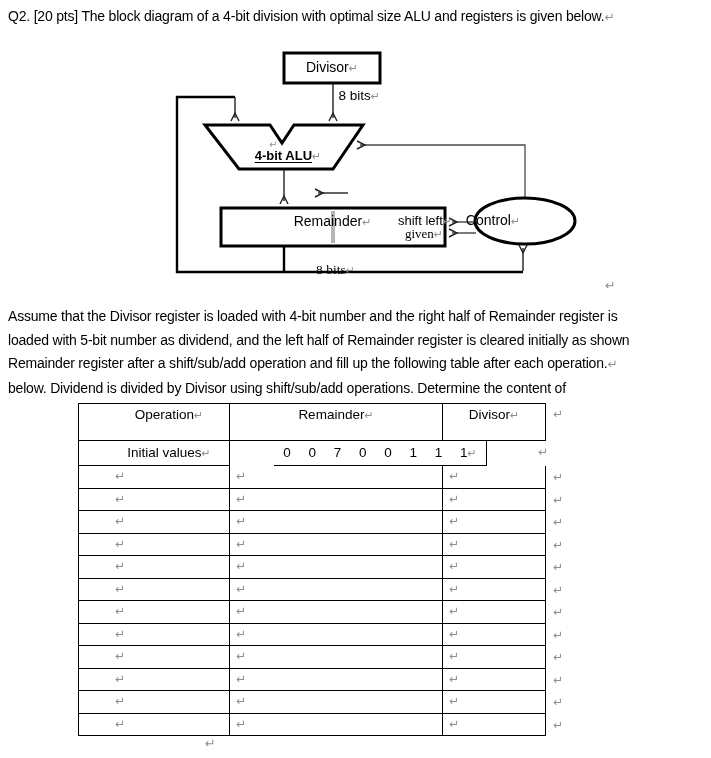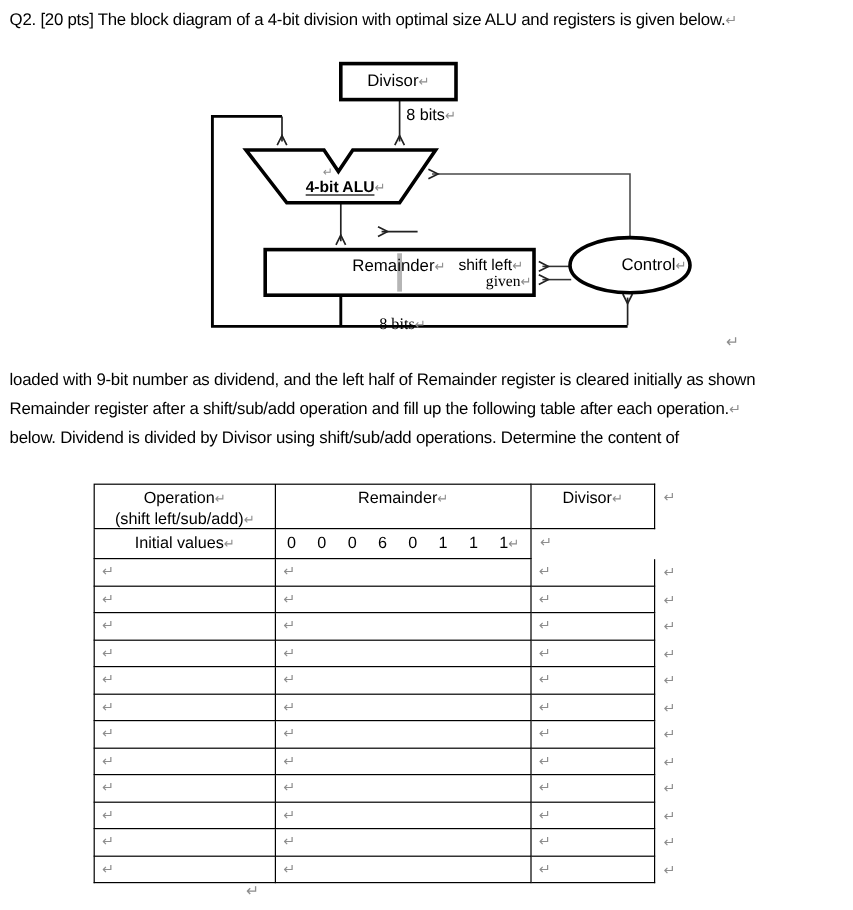--- a/index.html
+++ b/index.html
@@ -22,25 +22,25 @@
   .serif{font-family:"Liberation Serif","DejaVu Serif",serif;}
   .ul{text-decoration:underline;text-underline-offset:2px;font-weight:bold;}
   #standalone-pilcrow{left:605px;top:278px;font-size:13px;}
   
   #body-paragraph{left:8px;top:305px;width:700px;font-size:14px;letter-spacing:-0.2px;line-height:23.5px;}
   #body-paragraph .mark{font-size:12px;}
   
   #fill-table{left:78px;top:403px;font-size:13.5px;}
   .trow{display:flex;}
   .cell{border-right:1px solid #000;border-bottom:1px solid #000;box-sizing:border-box;overflow:hidden;}
-  .trow .cell:first-child{border-left:1px solid #000;}
+  .trow .cell:first-child{border-left:1px solid #000;padding-left:30px;}
   .trow.first .cell{border-top:1px solid #000;}
   .c1{width:152px;}.c2{width:213px;}.c3{width:103px;}
   .hrow{height:38px;}.hrow .cell{text-align:center;line-height:17px;padding-top:2px;}
-  .irow{height:25px;}.irow .cell{text-align:center;line-height:23px;}
+  .irow{height:25px;gap:44px;}.irow .cell{text-align:center;line-height:23px;}
   .erow{height:22.5px;}
   .cellmark{display:block;padding:3px 0 0 6px;font-size:12px;line-height:14px;}
   .outmark{margin-left:7px;font-size:12px;padding-top:4px;}
   .bits2{word-spacing:14px;}
   .bits3{word-spacing:3px;}
   .tblmark{font-size:11px;}
   #bottom-pilcrow{left:205px;top:736px;font-size:13px;}
 </style>
 </head>
 <body>
@@ -71,47 +71,47 @@
     <rect x="221" y="163" width="224" height="38" fill="#fff" stroke="#000" stroke-width="3"></rect>
     <line x1="333" y1="166" x2="333" y2="198" stroke="#b5b5b5" stroke-width="4"></line>
     <ellipse cx="525" cy="176" rx="50" ry="23" fill="#fff" stroke="#000" stroke-width="3"></ellipse>
   </svg>
 
   <div class="dlabel ctr" style="left:284px;top:14px;width:96px;"><span>Divisor</span><span class="mark">↵</span></div>
   <div class="dlabel rgt" style="left:290px;top:42px;width:90px;font-size:13.5px;"><span>8 bits</span><span class="mark">↵</span></div>
   <div class="dlabel mark" style="left:269px;top:91px;font-size:10px;">↵</div>
   <div class="dlabel ctr" style="left:238px;top:102px;width:100px;font-size:13px;"><span class="ul">4-bit ALU</span><span class="mark">↵</span></div>
   <div class="dlabel ctr" style="left:270px;top:168px;width:125px;"><span>Remainder</span><span class="mark">↵</span></div>
-  <div class="dlabel rgt" style="left:346px;top:167px;width:90px;font-size:13px;"><span>shift left</span><span class="mark">↵</span></div>
+  <div class="dlabel rgt" style="left:362px;top:167px;width:90px;font-size:13px;"><span>shift left</span><span class="mark">↵</span></div>
   <div class="dlabel rgt serif" style="left:353px;top:180px;width:90px;font-size:13px;"><span>given</span><span class="mark">↵</span></div>
-  <div class="dlabel ctr" style="left:503px;top:167px;width:84px;"><span>Control</span><span class="mark">↵</span></div>
+  <div class="dlabel ctr" style="left:451px;top:167px;width:84px;"><span>Control</span><span class="mark">↵</span></div>
   <div class="dlabel serif" style="left:316px;top:216px;font-size:13.5px;"><span>8 bits</span><span class="mark">↵</span></div>
 </div>
 
 <div id="standalone-pilcrow" class="abs mark">↵</div>
 
 <div id="body-paragraph" class="abs">
-    <div>loaded with 9-bit number as dividend, and the left half of Remainder register is cleared initially as shown</div>
+    <div>Assume that the Divisor register is loaded with 4-bit number and the right half of Remainder register is</div>
+    <div>loaded with 5-bit number as dividend, and the left half of Remainder register is cleared initially as shown</div>
     <div>Remainder register after a shift/sub/add operation and fill up the following table after each operation.<span class="mark">↵</span></div>
     <div>below. Dividend is divided by Divisor using shift/sub/add operations. Determine the content of</div>
   </div>
 
 <div id="fill-table" class="abs">
   <div class="trow hrow first">
     <div class="cell c1">
       <div><span>Operation</span><span class="mark tblmark">↵</span></div>
-      <div><span>(shift left/sub/add)</span><span class="mark tblmark">↵</span></div>
     </div>
     <div class="cell c2"><span>Remainder</span><span class="mark tblmark">↵</span></div>
     <div class="cell c3"><span>Divisor</span><span class="mark tblmark">↵</span></div>
     <span class="mark outmark">↵</span>
   </div>
   <div class="trow irow">
     <div class="cell c1"><span>Initial values</span><span class="mark tblmark">↵</span></div>
-    <div class="cell c2"><span class="bits2">0 0 0 6 0 1 1 1</span><span class="mark tblmark">↵</span></div>
+    <div class="cell c2"><span class="bits2">0 0 7 0 0 1 1 1</span><span class="mark tblmark">↵</span></div>
     <span class="mark outmark">↵</span>
   </div>
 
 <div class="trow erow">
       <div class="cell c1">
         <span class="mark cellmark">↵</span>
       </div>
       <div class="cell c2">
         <span class="mark cellmark">↵</span>
       </div>

